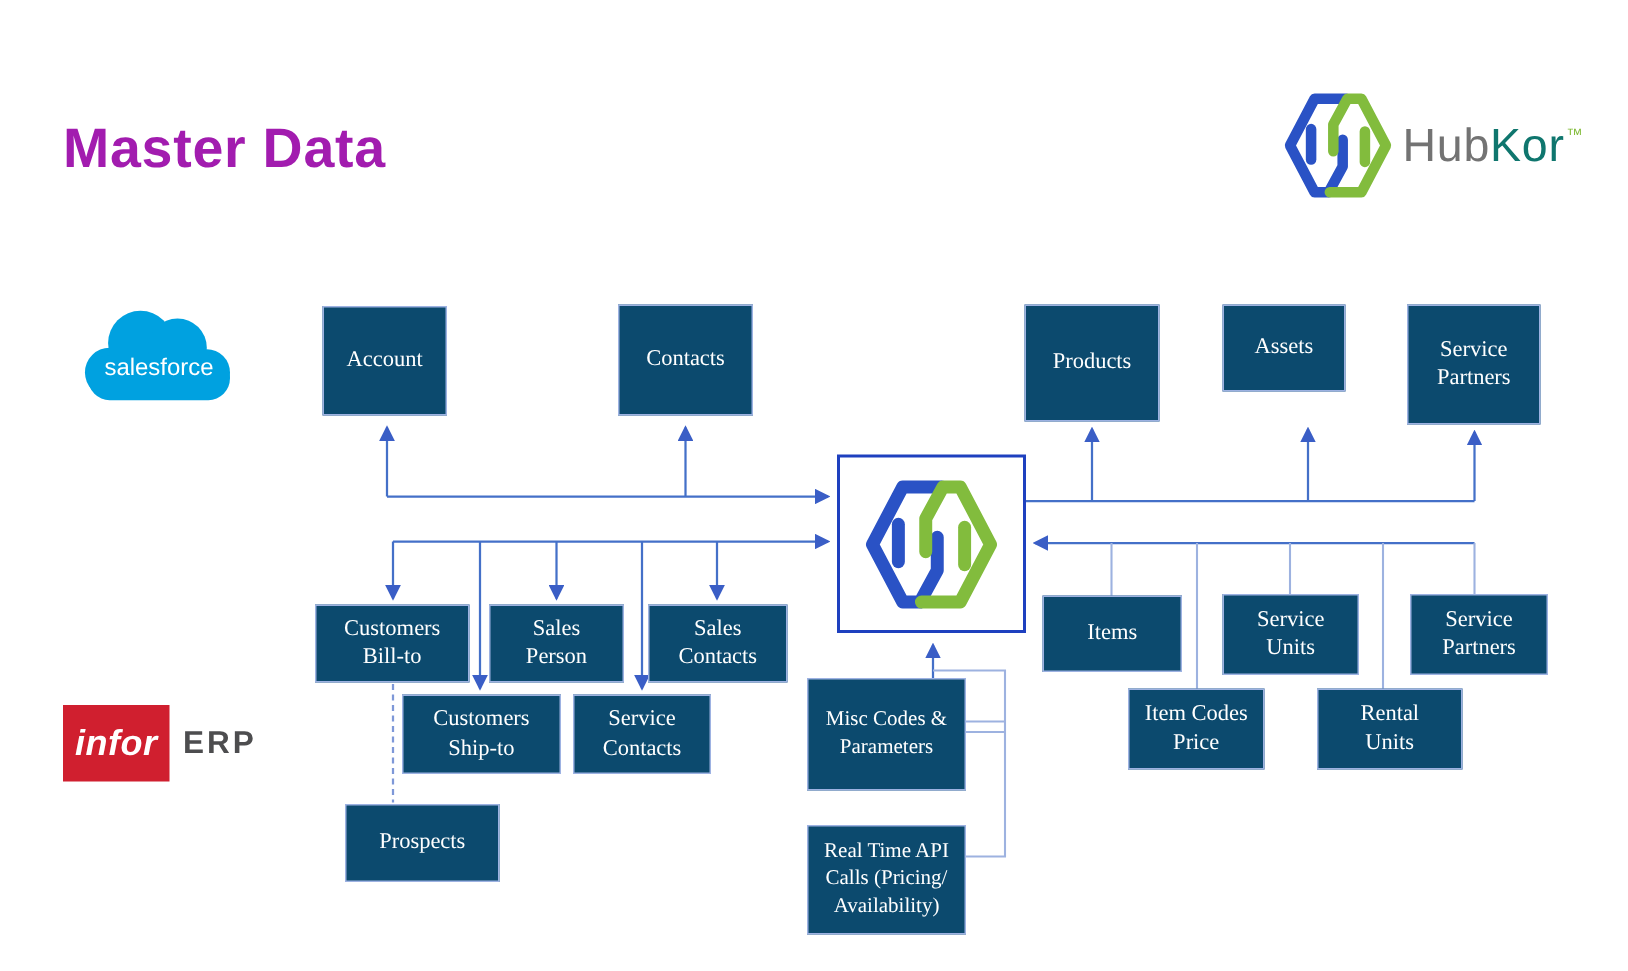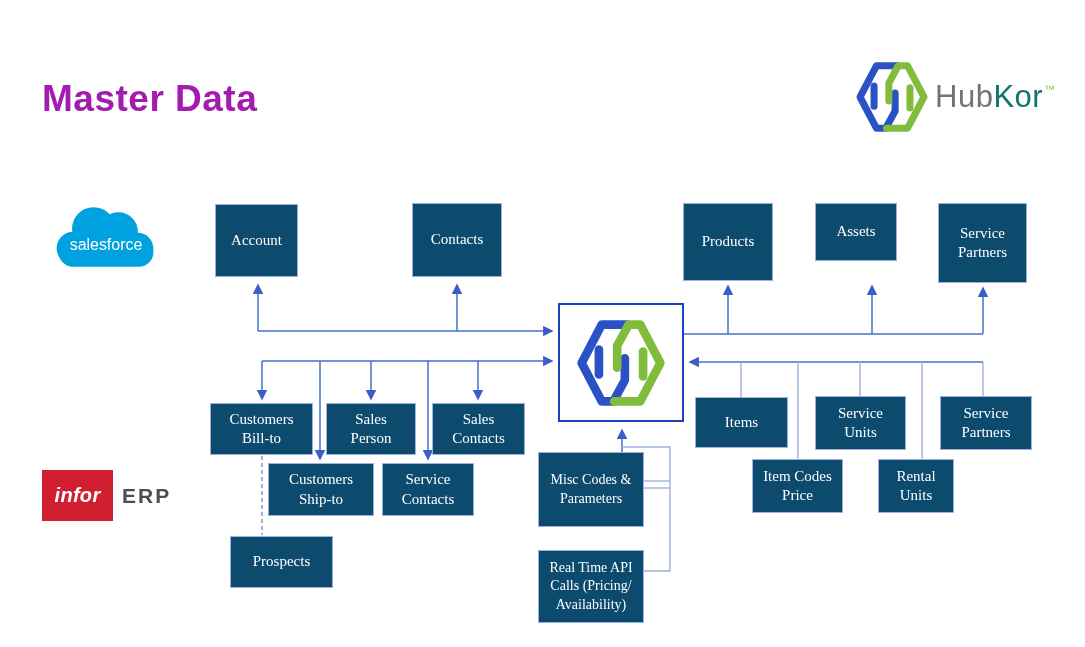--- a/index.html
+++ b/index.html
@@ -40,34 +40,34 @@
   #n-salescontacts{left:432px;top:403px;width:93px;height:52px;}
   #n-shipto{left:268px;top:463px;width:106px;height:53px;}
   #n-servicecontacts{left:382px;top:463px;width:92px;height:53px;}
   #n-prospects{left:210px;top:536px;width:103px;height:52px;margin-left:20px;}
   #n-misc{left:538px;top:452px;width:106px;height:75px;}
   #n-realtime{left:538px;top:535px;width:106px;height:73px;margin-top:15px;}
   #n-items{left:695px;top:397px;width:93px;height:51px;}
   #n-serviceunits{left:815px;top:396px;width:91px;height:54px;}
   #n-sp-bottom{left:940px;top:396px;width:92px;height:54px;}
   #n-itemlist{left:752px;top:459px;width:91px;height:54px;}
-  #n-rental{left:878px;top:459px;width:76px;height:54px;}
+  #n-rental{left:878px;top:459px;width:97px;height:54px;}
   
   #hub-box{
     left:558px;top:303px;width:126px;height:119px;z-index:1;background:#ffffff;
     border:2.5px solid #1e40bf;box-sizing:border-box;
     display:flex;align-items:center;justify-content:center;
   }
   
   #salesforce{left:54px;top:202px;width:104px;height:72px;}
   
   #infor-wrap{left:42px;top:470px;display:flex;align-items:center;}
   #infor-box{
     width:71px;height:51px;background:#d01f2f;color:#fff;display:flex;
-    align-items:center;justify-content:center;font-size:20px;font-weight:700;
+    align-items:center;justify-content:center;font-size:24px;font-weight:700;
     font-style:italic;letter-spacing:.3px;
   }
   #infor-erp{
     margin-left:9px;font-size:21px;font-weight:700;color:#4d4d4f;letter-spacing:2px;
   }
 </style>
 </head>
 <body>
 
 <svg id="connectors" class="abs" width="1085" height="647" viewBox="0 0 1085 647">

